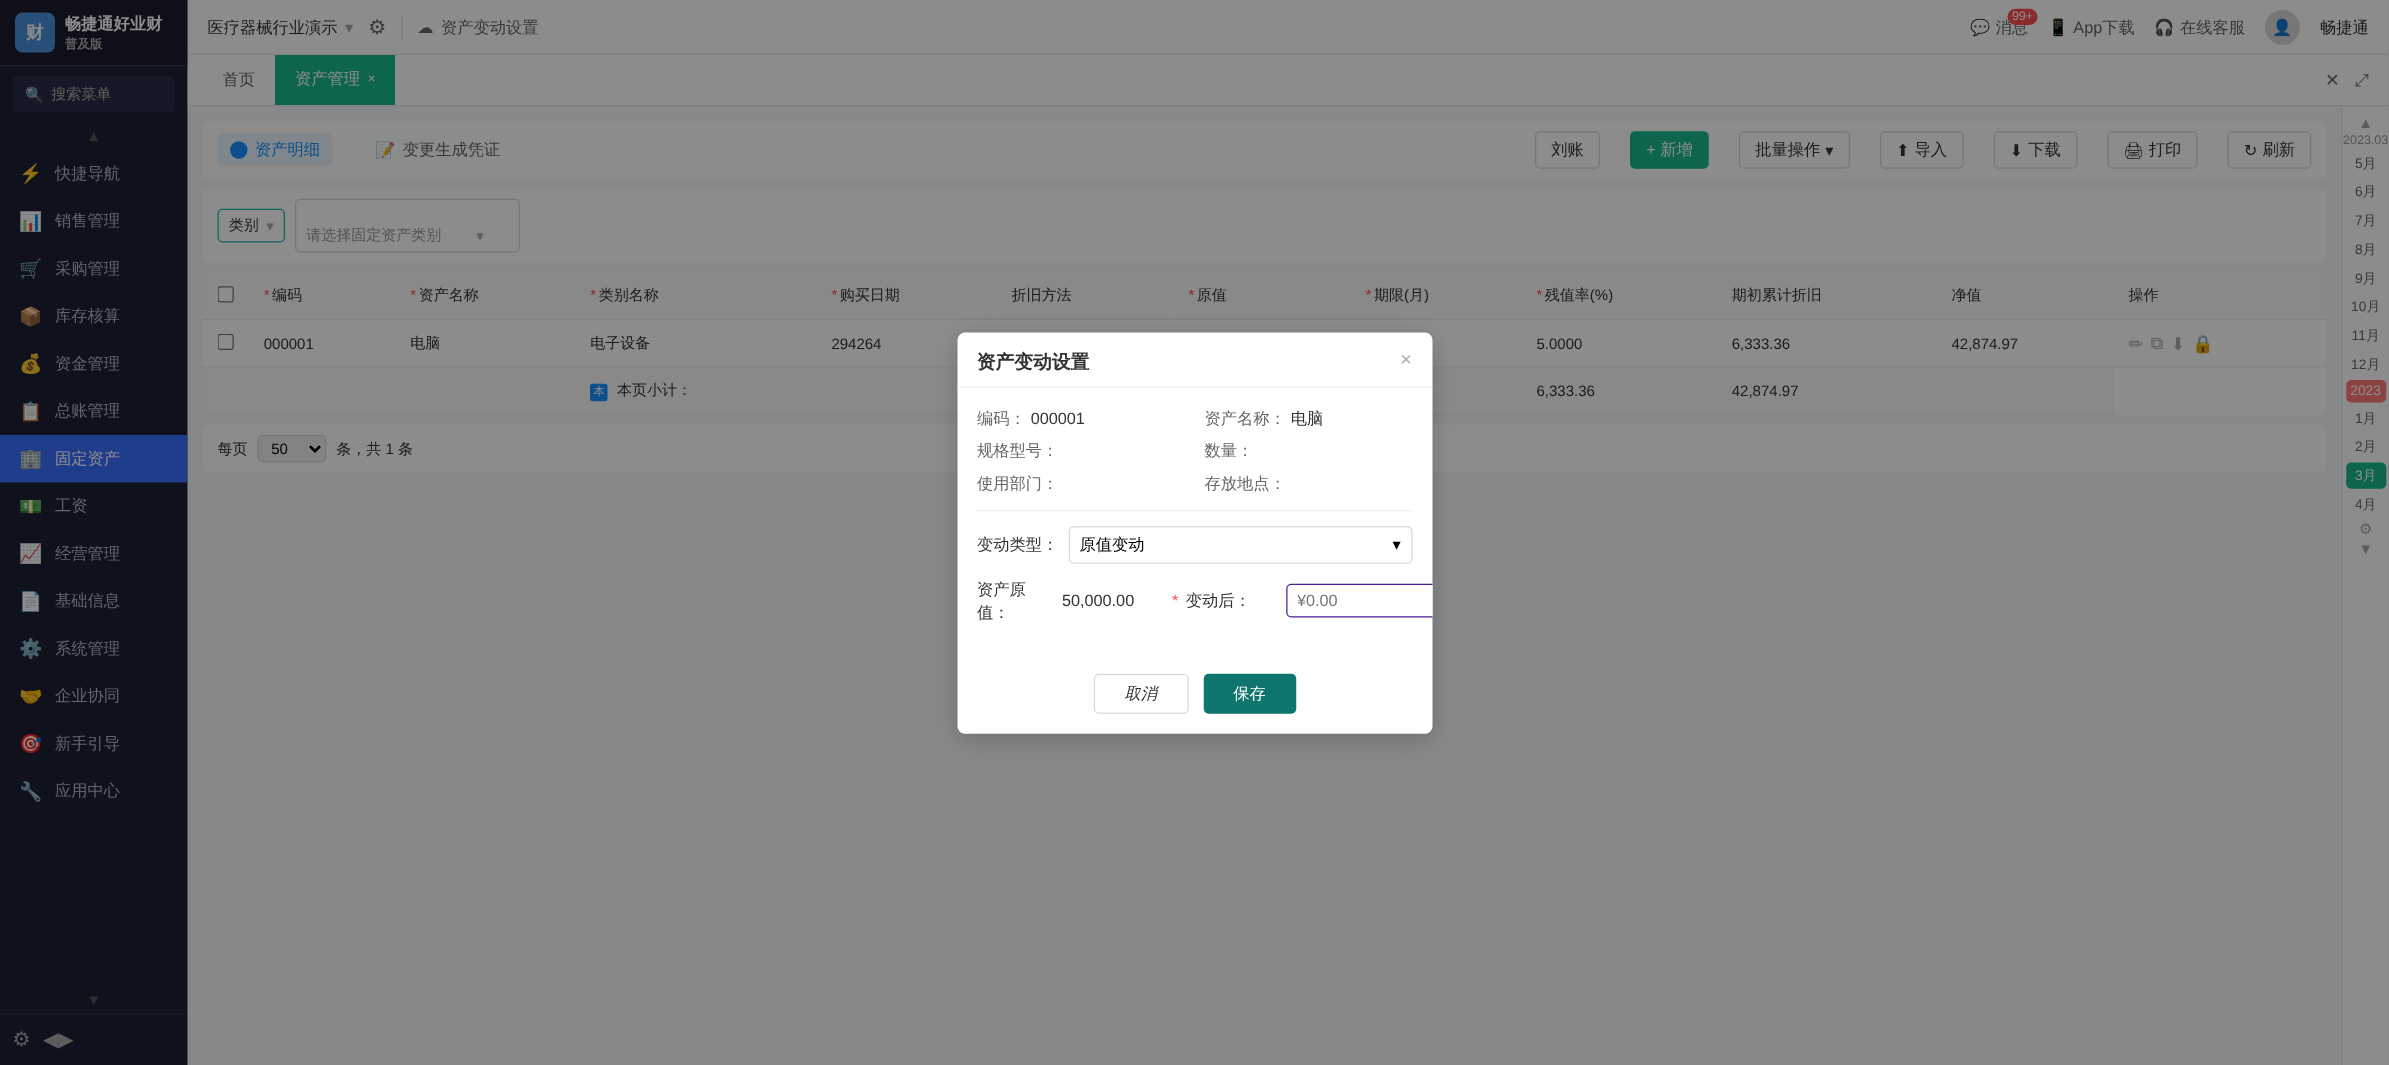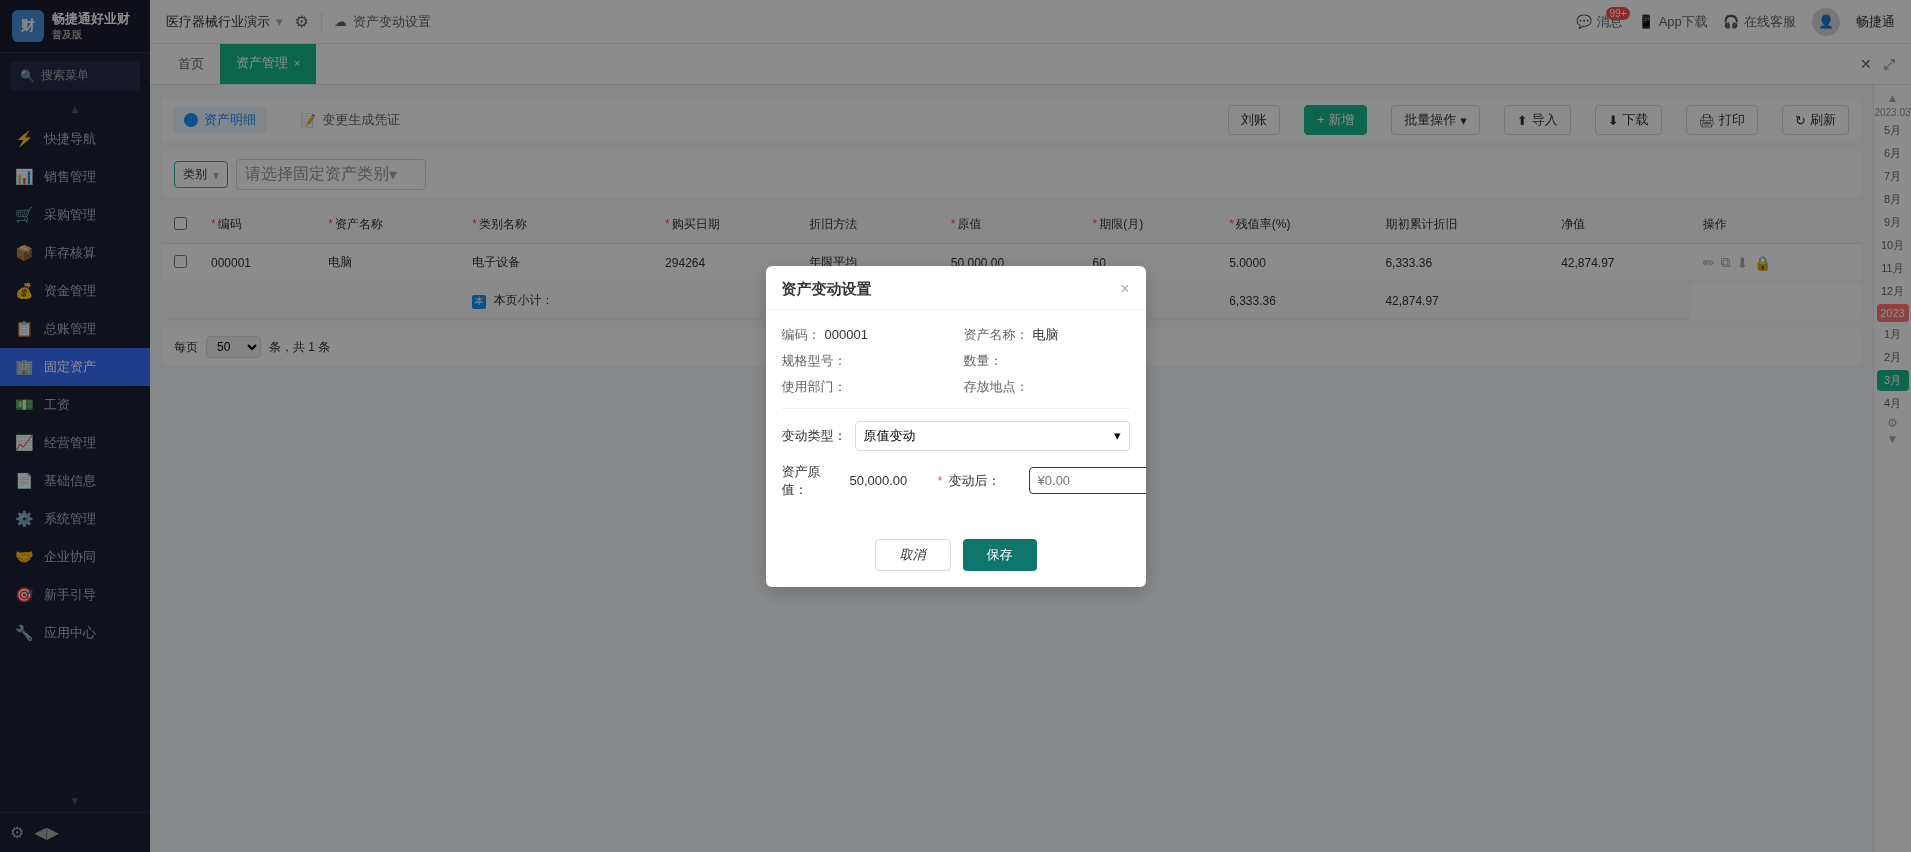--- a/index.html
+++ b/index.html
@@ -60,21 +60,21 @@
     .toolbar-tab.active { background: #e8f5ff; color: #1890ff; }
     .toolbar-tab-icon { width: 14px; height: 14px; border-radius: 50%; background: #1890ff; display: flex; align-items: center; justify-content: center; }
     .toolbar-spacer { flex: 1; }
     .toolbar-btn { padding: 5px 12px; border-radius: 4px; border: 1px solid #d9d9d9; background: #fff; cursor: pointer; font-size: 13px; color: #333; display: flex; align-items: center; gap: 4px; }
     .toolbar-btn.success { background: #18b88d; color: #fff; border-color: #18b88d; }
     .toolbar-btn.batch { background: #fff; border-color: #d9d9d9; }
 
     
     .filter-bar { background: #fff; border-radius: 4px; padding: 8px 12px; display: flex; align-items: center; gap: 8px; margin-bottom: 8px; }
     .filter-select { border: 1px solid #14b8a6; border-radius: 4px; padding: 4px 8px; font-size: 12px; color: #333; display: flex; align-items: center; gap: 6px; cursor: pointer; background: #fff; }
-    .filter-dropdown { border: 1px solid #d9d9d9; border-radius: 4px; padding: 4px 28px 4px 8px; font-size: 16px; color: #999; background: #fff; position: relative; display: flex; align-items: center; min-width: 180px; cursor: pointer; }
+    .filter-dropdown { border: 1px solid #d9d9d9; border-radius: 4px; padding: 20px 28px 4px 8px; font-size: 12px; color: #999; background: #fff; position: relative; display: flex; align-items: center; min-width: 180px; cursor: pointer; }
     .filter-arrow { color: #aaa; }
 
     
     .table-wrap { background: #fff; border-radius: 4px; overflow: auto; }
     table { width: 100%; border-collapse: collapse; font-size: 12px; }
     thead tr { background: #fafafa; }
     th { padding: 10px 12px; text-align: left; color: #333; font-weight: 500; border-bottom: 1px solid #e8e8e8; white-space: nowrap; }
     td { padding: 10px 12px; border-bottom: 1px solid #f0f0f0; color: #333; white-space: nowrap; }
     .required-star { color: #ff4d4f; margin-right: 2px; }
     .subtotal-row td { background: #fafafa; font-weight: 500; }

